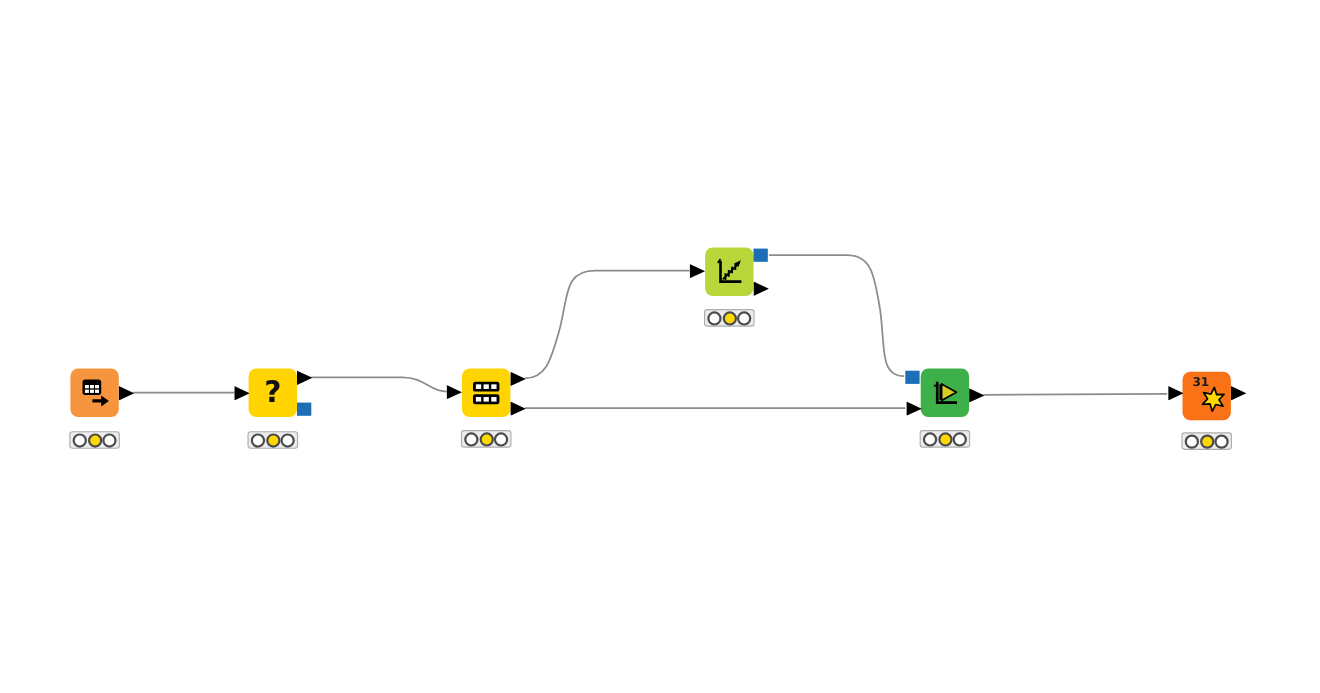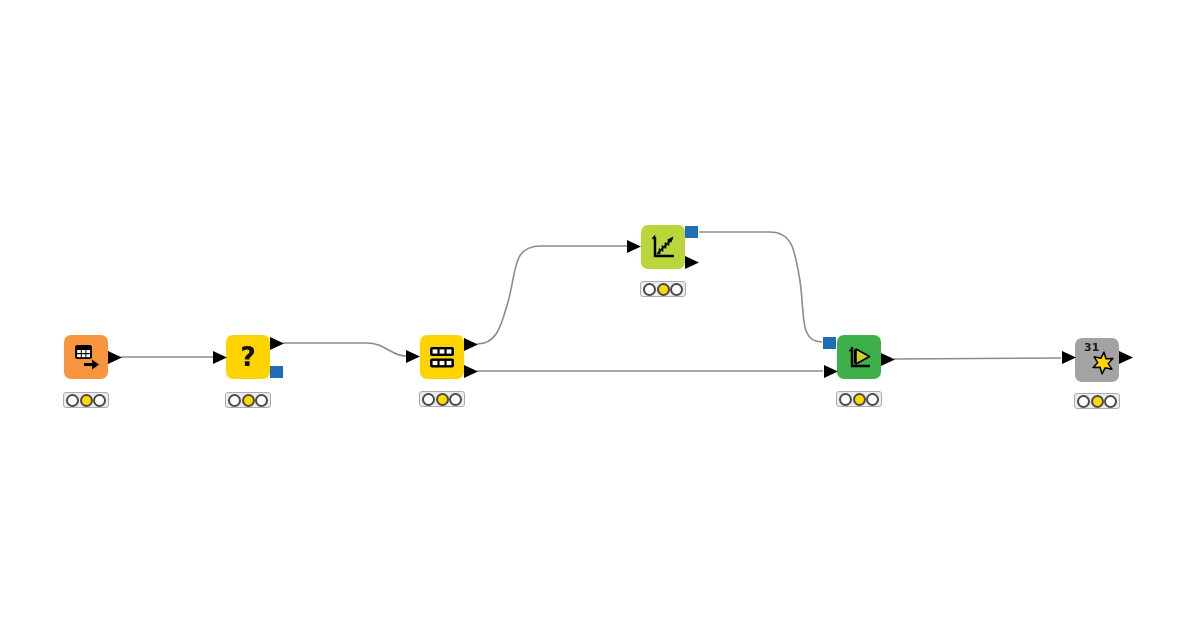--- a/index.html
+++ b/index.html
@@ -150,21 +150,21 @@
         <polygon points="0,0 14,6.5 0,13" fill="#000"></polygon>
       </svg>
     <div class="traffic" style="left:-1px;top:56px;">
       <span class="lamp"></span>
       <span class="lamp on" style="background: rgb(255, 216, 0);"></span>
       <span class="lamp"></span>
     </div>
   </div>
 
   <div class="node" style="left:1075px;top:338px;">
-    <div class="node-body" style="background: #a3a3a3;">
+    <div class="node-body" style="background: #f97316;">
       <span class="badge-31">31</span>
       <span class="star-wrap">
         <svg width="26" height="26" viewBox="0 0 24 24">
           <polygon points="12.9,2 14.8,8.1 21.1,7.8 16.8,12.4 20.2,17.7 14,16.4 11.1,22 9.3,15.9 2.9,16.2 7.2,11.6 3.8,6.3 10,7.7" fill="#FFD800" stroke="#000" stroke-width="1.4" stroke-linejoin="round"></polygon>
         </svg>
       </span>
     </div>
     <svg class="port-tri" style="left:-13px;top:13px;" viewBox="0 0 14 13">
         <polygon points="0,0 14,6.5 0,13" fill="#000"></polygon>
       </svg>

